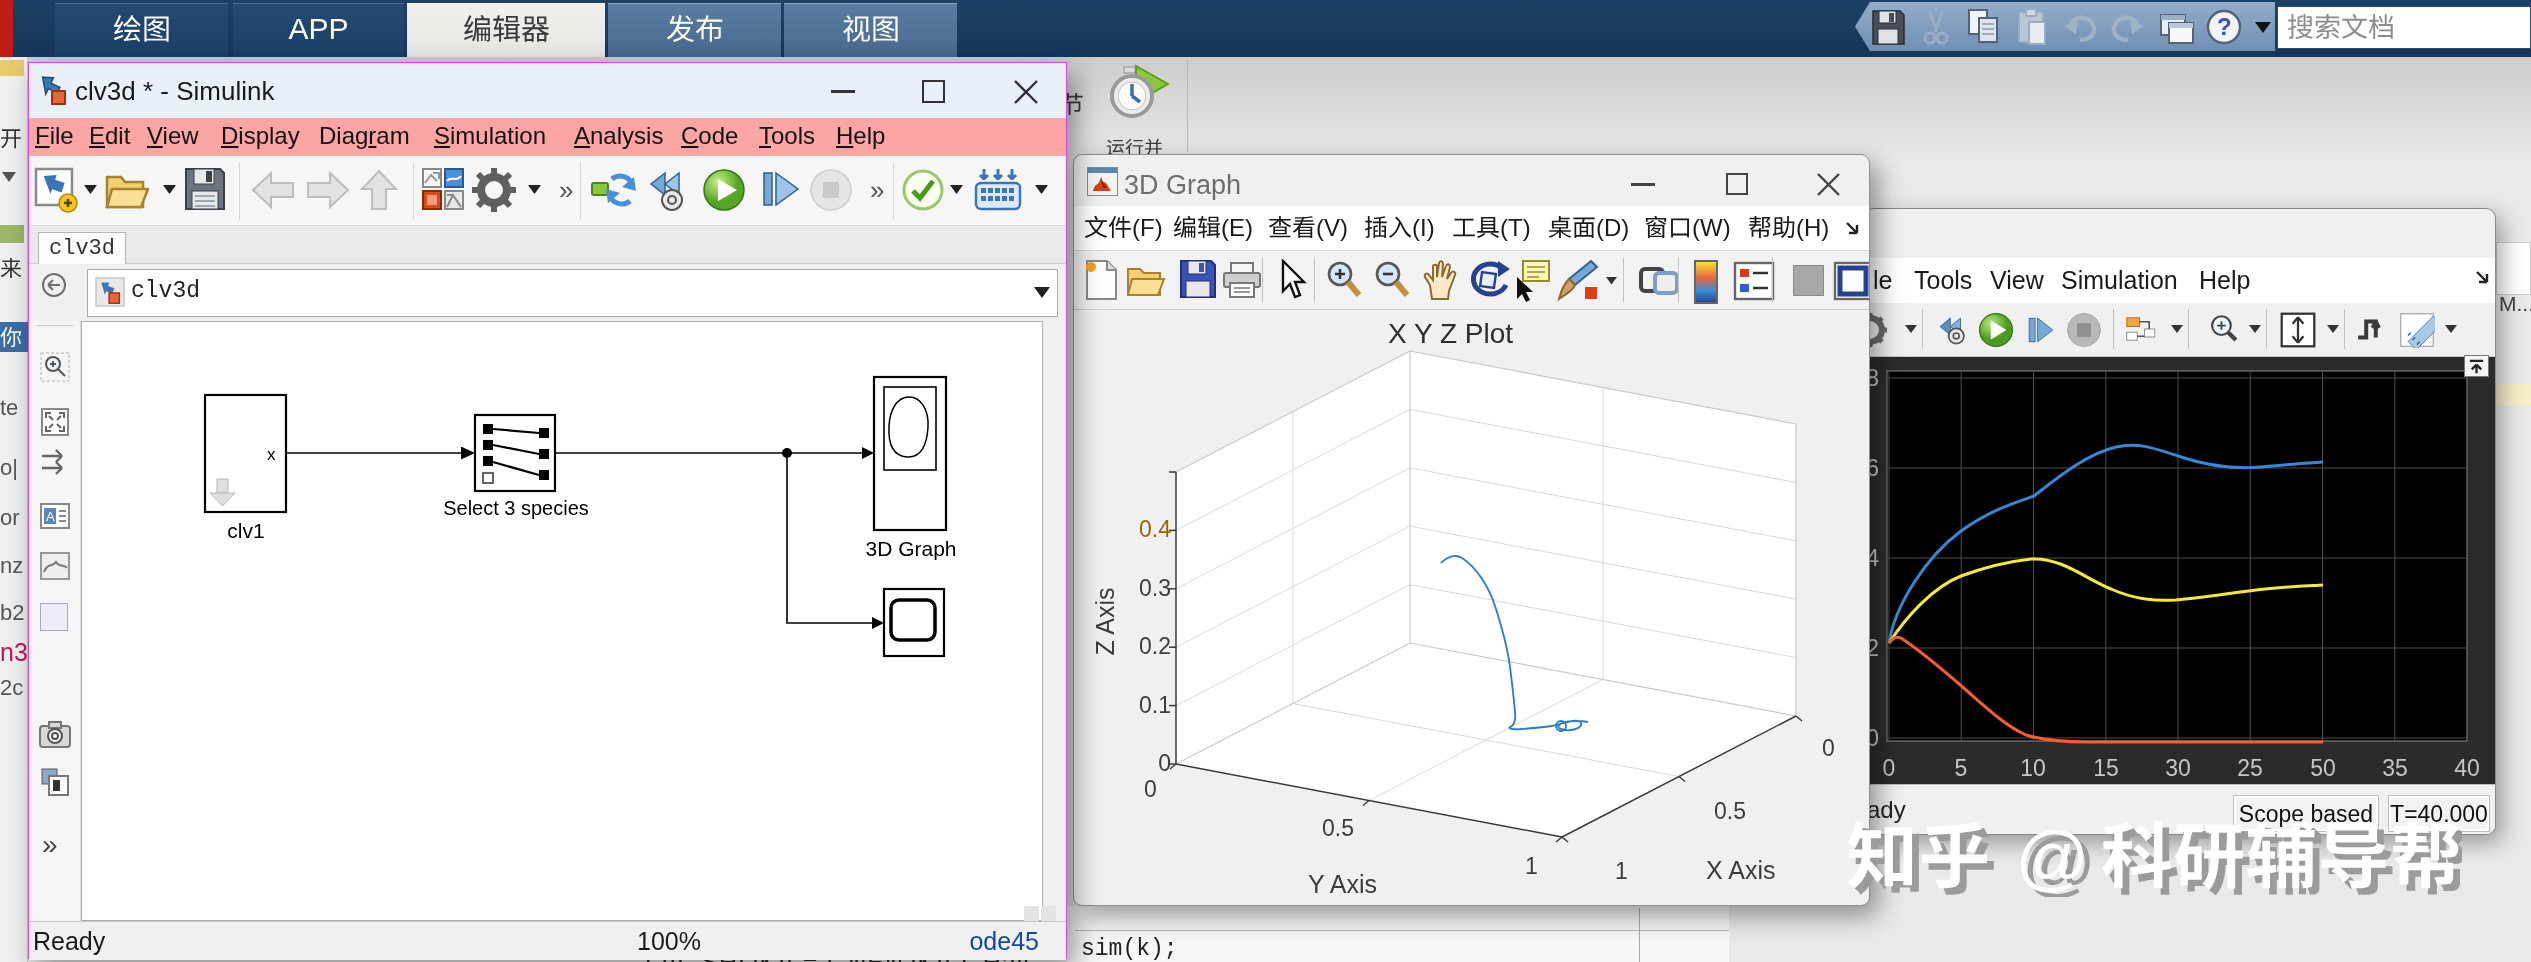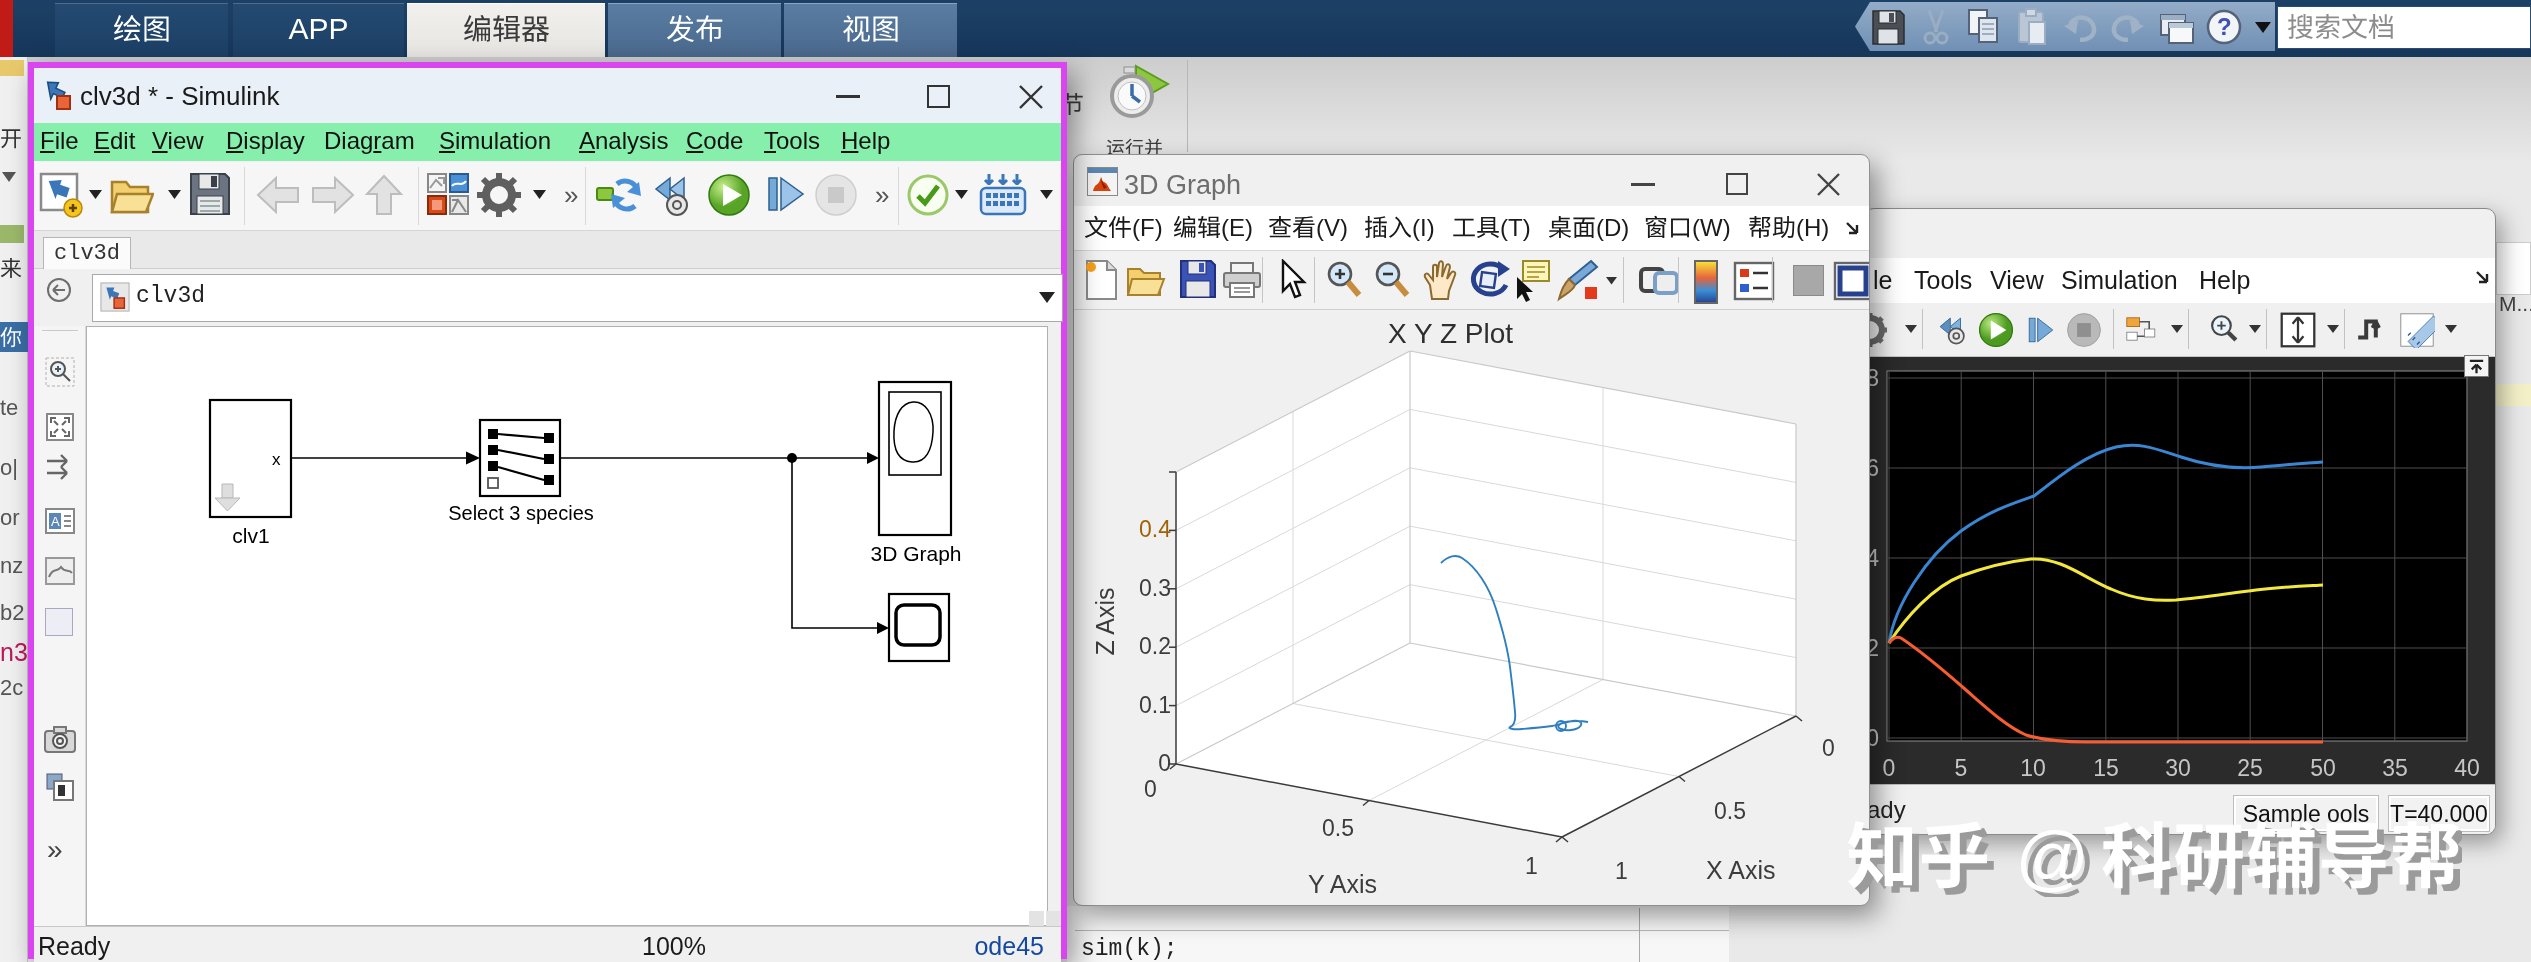--- a/index.html
+++ b/index.html
@@ -299,21 +299,21 @@
 <div class="abs" style="left:-22px;top:246px;width:36px;text-align:right;font-size:23px;color:#c6c6c6">6</div>
 <div class="abs" style="left:-22px;top:336px;width:36px;text-align:right;font-size:23px;color:#c6c6c6">4</div>
 <div class="abs" style="left:-22px;top:426px;width:36px;text-align:right;font-size:23px;color:#c6c6c6">2</div>
 <div class="abs" style="left:-22px;top:516px;width:36px;text-align:right;font-size:23px;color:#c6c6c6">0</div>
 <div class="abs" style="left:599px;top:146px;width:25px;height:22px;background:#f4f4f4;border:1px solid #777"></div>
 <svg class="abs" style="left:602px;top:148px" width="19" height="19" viewBox="0 0 20 20">
       <path d="M3 4 H17 M10 17 V8 M10 8 L5 13 M10 8 L15 13" stroke="#222" stroke-width="2.4" fill="none"></path>
     </svg>
 <div class="abs" style="left:0;top:575px;width:630px;height:50px;background:#f0f0f0;border-top:1px solid #bbb"></div>
 <div class="abs" style="left:2px;top:587px;font-size:24px;color:#222">ady</div>
-<div class="abs" style="left:368px;top:586px;width:146px;white-space:nowrap;height:37px;border:1px solid #bdbdbd;box-shadow:inset 0 0 0 2px #fff;background:#f2f2f2;text-align:center;font-size:23px;color:#111;line-height:36px">Sample ools</div>
+<div class="abs" style="left:368px;top:586px;width:146px;white-space:nowrap;height:37px;border:1px solid #bdbdbd;box-shadow:inset 0 0 0 2px #fff;background:#f2f2f2;text-align:center;font-size:23px;color:#111;line-height:36px">Scope based</div>
 <div class="abs" style="left:523px;top:586px;width:102px;height:37px;border:1px solid #bdbdbd;box-shadow:inset 0 0 0 2px #fff;background:#f2f2f2;text-align:center;font-size:23px;color:#111;line-height:36px">T=40.000</div>
 </div>
 <div class="abs" style="left:1073px;top:154px;width:797px;height:752px;background:#f0f0f0;border:1px solid #909090;border-radius:9px;box-shadow:8px 10px 26px rgba(0,0,0,.4);z-index:20;overflow:hidden">
 <svg class="abs" style="left:13px;top:12px" width="31" height="29" viewBox="0 0 31 29">
 <rect x="0.5" y="0.5" width="30" height="28" fill="#f4f4f4" stroke="#8a8a8a"></rect>
 <rect x="1" y="1" width="29" height="5" fill="#5b87b0"></rect>
 <path d="M6 24 C9 14 11 21 14 10 C16 18 18 12 22 21 L24 24 Z" fill="#d7440e"></path>
 <path d="M14 10 C15 15 17 18 20 20 L17 22 C15 18 14 14 14 10 Z" fill="#8a1f04"></path>
 </svg>
 <div class="abs" style="left:50px;top:15px;font-size:27px;color:#6e6e6e">3D Graph</div>
@@ -496,33 +496,33 @@
 <div class="abs" style="left:70px;top:621px;width:30px;font-size:23px;color:#3c3c3c">0</div>
 <div class="abs" style="left:248px;top:660px;width:30px;font-size:23px;color:#3c3c3c">0.5</div>
 <div class="abs" style="left:451px;top:698px;width:30px;font-size:23px;color:#3c3c3c">1</div>
 <div class="abs" style="left:541px;top:703px;width:40px;font-size:23px;color:#3c3c3c">1</div>
 <div class="abs" style="left:640px;top:643px;width:40px;font-size:23px;color:#3c3c3c">0.5</div>
 <div class="abs" style="left:748px;top:580px;width:40px;font-size:23px;color:#3c3c3c">0</div>
 <div class="abs" style="left:234px;top:715px;font-size:25px;color:#3c3c3c">Y Axis</div>
 <div class="abs" style="left:632px;top:701px;font-size:25px;color:#3c3c3c">X Axis</div>
 <div class="abs" style="left:-3px;top:452px;font-size:25px;color:#3c3c3c;transform:rotate(-90deg)">Z Axis</div>
 </div>
-<div class="abs" style="left:28px;top:62px;width:1039px;height:897px;background:#f0f0f0;border:6px solid #d946ef;box-shadow:8px 10px 26px rgba(0,0,0,.4);z-index:30">
+<div class="abs" style="left:28px;top:62px;width:1039px;height:897px;background:#f0f0f0;border:1px solid #d946ef;box-shadow:8px 10px 26px rgba(0,0,0,.4);z-index:30">
 <div class="abs" style="left:0;top:0;width:100%;height:55px;background:#e9f0f7"></div>
 <svg class="abs" style="left:9px;top:12px" width="32" height="32" viewBox="0 0 32 32">
 <path d="M2 6 L12 2 L12 8 L22 8 L22 14 L12 14 L12 20 Z" fill="#3a76b8" stroke="#1d4a7a" stroke-width="1.5" transform="rotate(25 12 10)"></path>
 <rect x="14" y="16" width="13" height="13" fill="#e8653a" stroke="#a03010" stroke-width="2"></rect>
 </svg>
 <div class="abs" style="left:46px;top:13px;font-size:26px;color:#1a1a1a">clv3d * - Simulink</div>
 <div class="abs" style="left:802px;top:27px;width:24px;height:3px;background:#333"></div>
 <div class="abs" style="left:893px;top:17px;width:23px;height:23px;border:2px solid #333"></div>
 <svg class="abs" style="left:984px;top:16px" width="26" height="26" viewBox="0 0 26 26">
       <path d="M2 2 L24 24 M24 2 L2 24" stroke="#333" stroke-width="2.4"></path>
     </svg>
-<div class="abs" style="left:0;top:55px;width:100%;height:38px;background:#86efac;font-size:24px;color:#111">
+<div class="abs" style="left:0;top:55px;width:100%;height:38px;background:#fca5a5;font-size:24px;color:#111">
 <span style="position:absolute;left:6px;top:4px"><span style="text-decoration:underline">F</span>ile</span>
 <span style="position:absolute;left:60px;top:4px"><span style="text-decoration:underline">E</span>dit</span>
 <span style="position:absolute;left:118px;top:4px"><span style="text-decoration:underline">V</span>iew</span>
 <span style="position:absolute;left:192px;top:4px"><span style="text-decoration:underline">D</span>isplay</span>
 <span style="position:absolute;left:290px;top:4px">Diag<span style="text-decoration:underline">r</span>am</span>
 <span style="position:absolute;left:405px;top:4px"><span style="text-decoration:underline">S</span>imulation</span>
 <span style="position:absolute;left:545px;top:4px"><span style="text-decoration:underline">A</span>nalysis</span>
 <span style="position:absolute;left:652px;top:4px"><span style="text-decoration:underline">C</span>ode</span>
 <span style="position:absolute;left:730px;top:4px"><span style="text-decoration:underline">T</span>ools</span>
 <span style="position:absolute;left:807px;top:4px"><span style="text-decoration:underline">H</span>elp</span>

